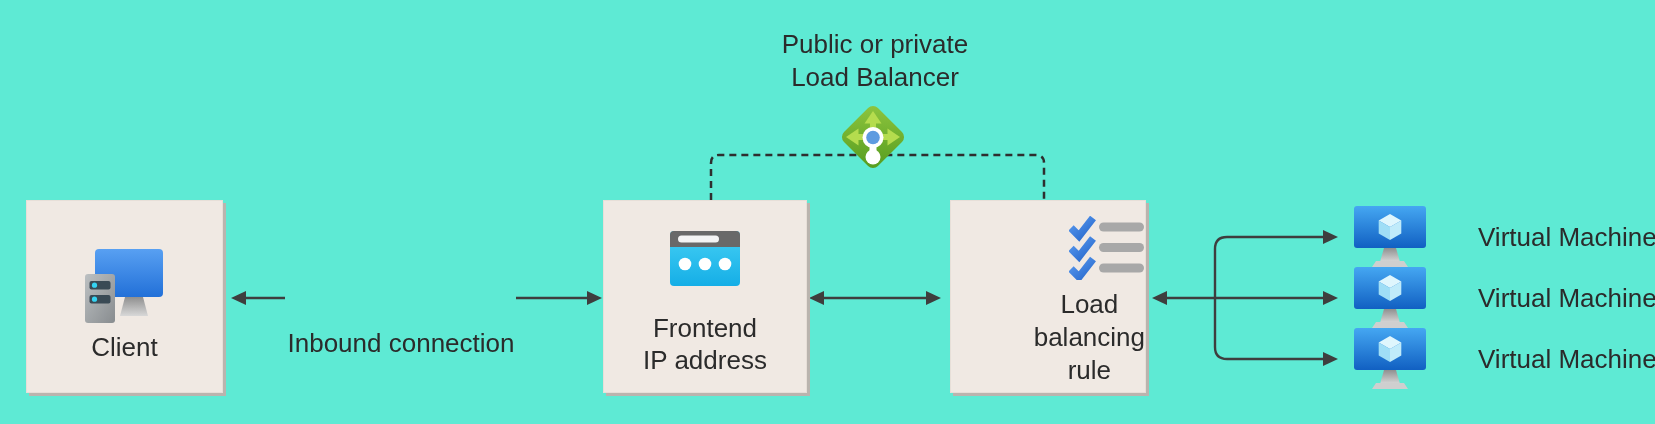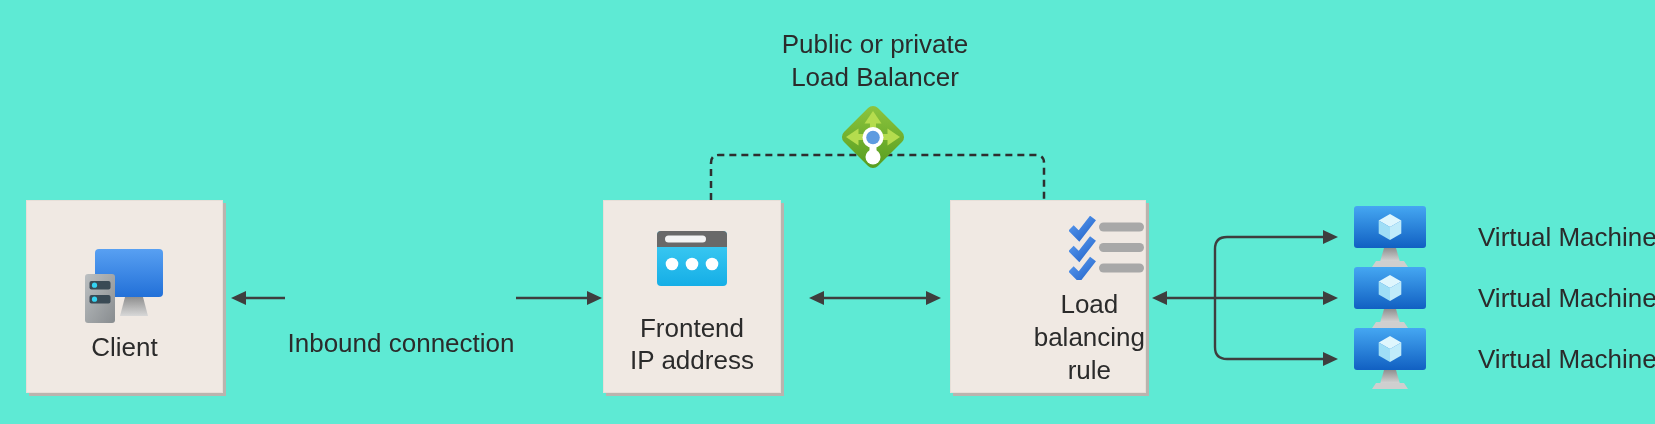--- a/index.html
+++ b/index.html
@@ -17,21 +17,21 @@
     position:absolute;top:200px;height:193px;z-index:2;
     background:#f0e9e3;border:1px solid #e7dfd8;box-sizing:border-box;
     box-shadow:3px 3px 0 0 #bab4ae;
     display:flex;flex-direction:column;align-items:center;
   }
   .node-label{
     white-space:pre-line;text-align:center;font-size:26px;color:#2b2b2b;
   }
   .client-box{left:26px;width:197px;padding-top:48px;}
   .client-box .node-label{margin-top:8px;line-height:32px;text-align:center;}
-  .frontend-box{left:603px;width:178px;padding-top:30px;}
+  .frontend-box{left:603px;width:204px;padding-top:30px;}
   .frontend-box .node-label{margin-top:26px;line-height:32px;}
   .rule-box{left:950px;width:196px;padding-top:15px;align-items:flex-end;}
   .rule-box .node-label{margin-top:8px;line-height:33px;}
 
   .lb-label{
     position:absolute;left:700px;top:28px;width:350px;z-index:3;
     text-align:center;font-size:26px;line-height:33px;white-space:pre-line;color:#2b2b2b;
   }
   .lb-icon{position:absolute;left:835px;top:99px;z-index:3;}
 

